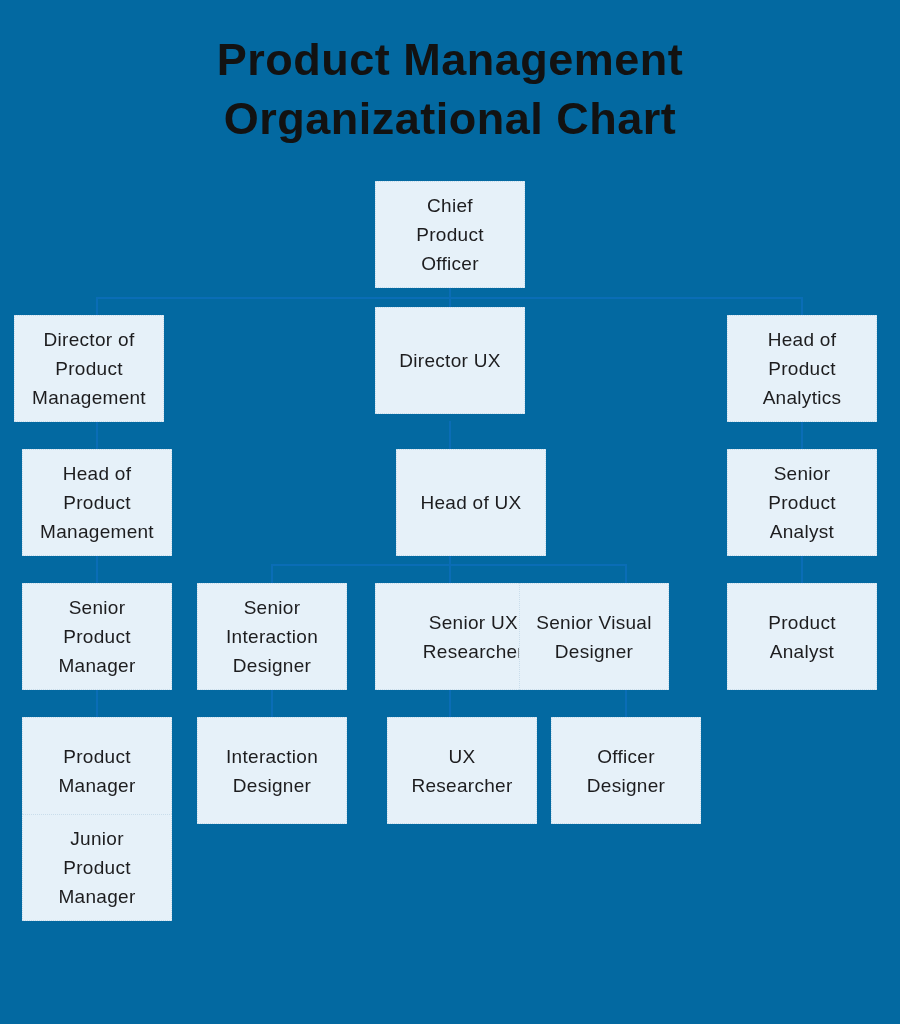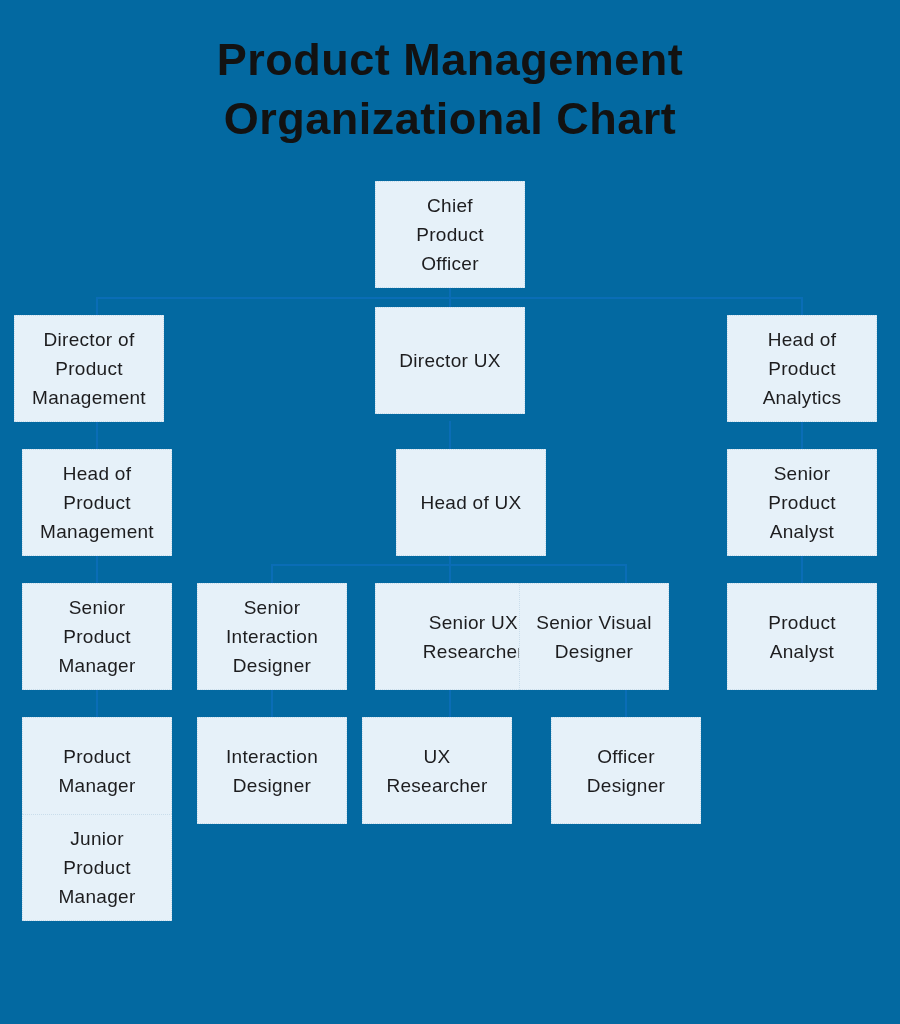--- a/index.html
+++ b/index.html
@@ -66,21 +66,21 @@
   .n-head-pm { left:  22px; top: 449px; }
   .n-head-ux { left: 375px; top: 449px; margin-left: 21px; }
   .n-sr-pa   { left: 727px; top: 449px; }
   .n-sr-pm   { left:  22px; top: 583px; }
   .n-sr-ixd  { left: 197px; top: 583px; }
   .n-sr-uxr  { left: 375px; top: 583px; justify-content: flex-end; }
   .n-sr-vd   { left: 519px; top: 583px; }
   .n-pa      { left: 727px; top: 583px; }
   .n-pm      { left:  22px; top: 717px; }
   .n-ixd     { left: 197px; top: 717px; }
-  .n-uxr     { left: 362px; top: 717px; }
+  .n-uxr     { left: 387px; top: 717px; }
   .n-vd      { left: 551px; top: 717px; }
   .n-jr-pm   { left:  22px; top: 814px; }
 </style>
 </head>
 <body>
 
 <div class="canvas">
 
   <h1 class="title">Product Management
 Organizational Chart</h1>

